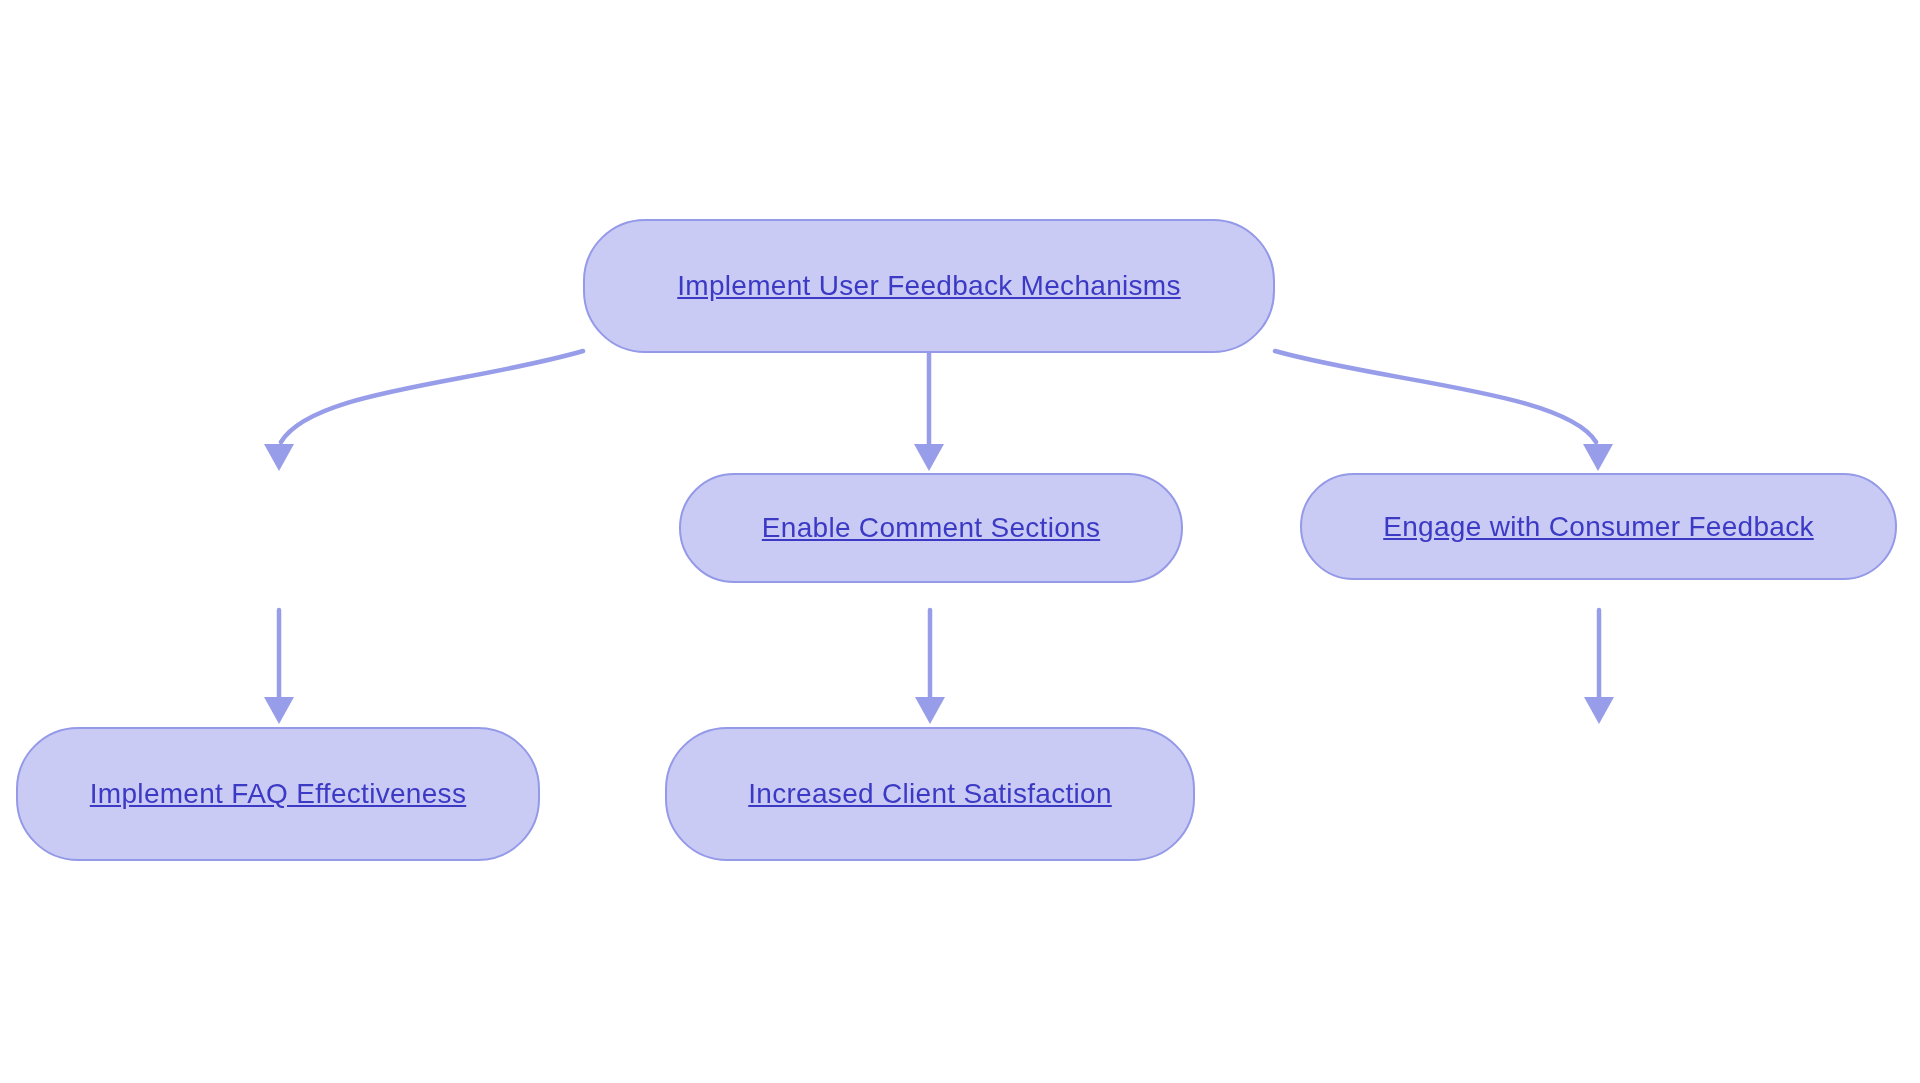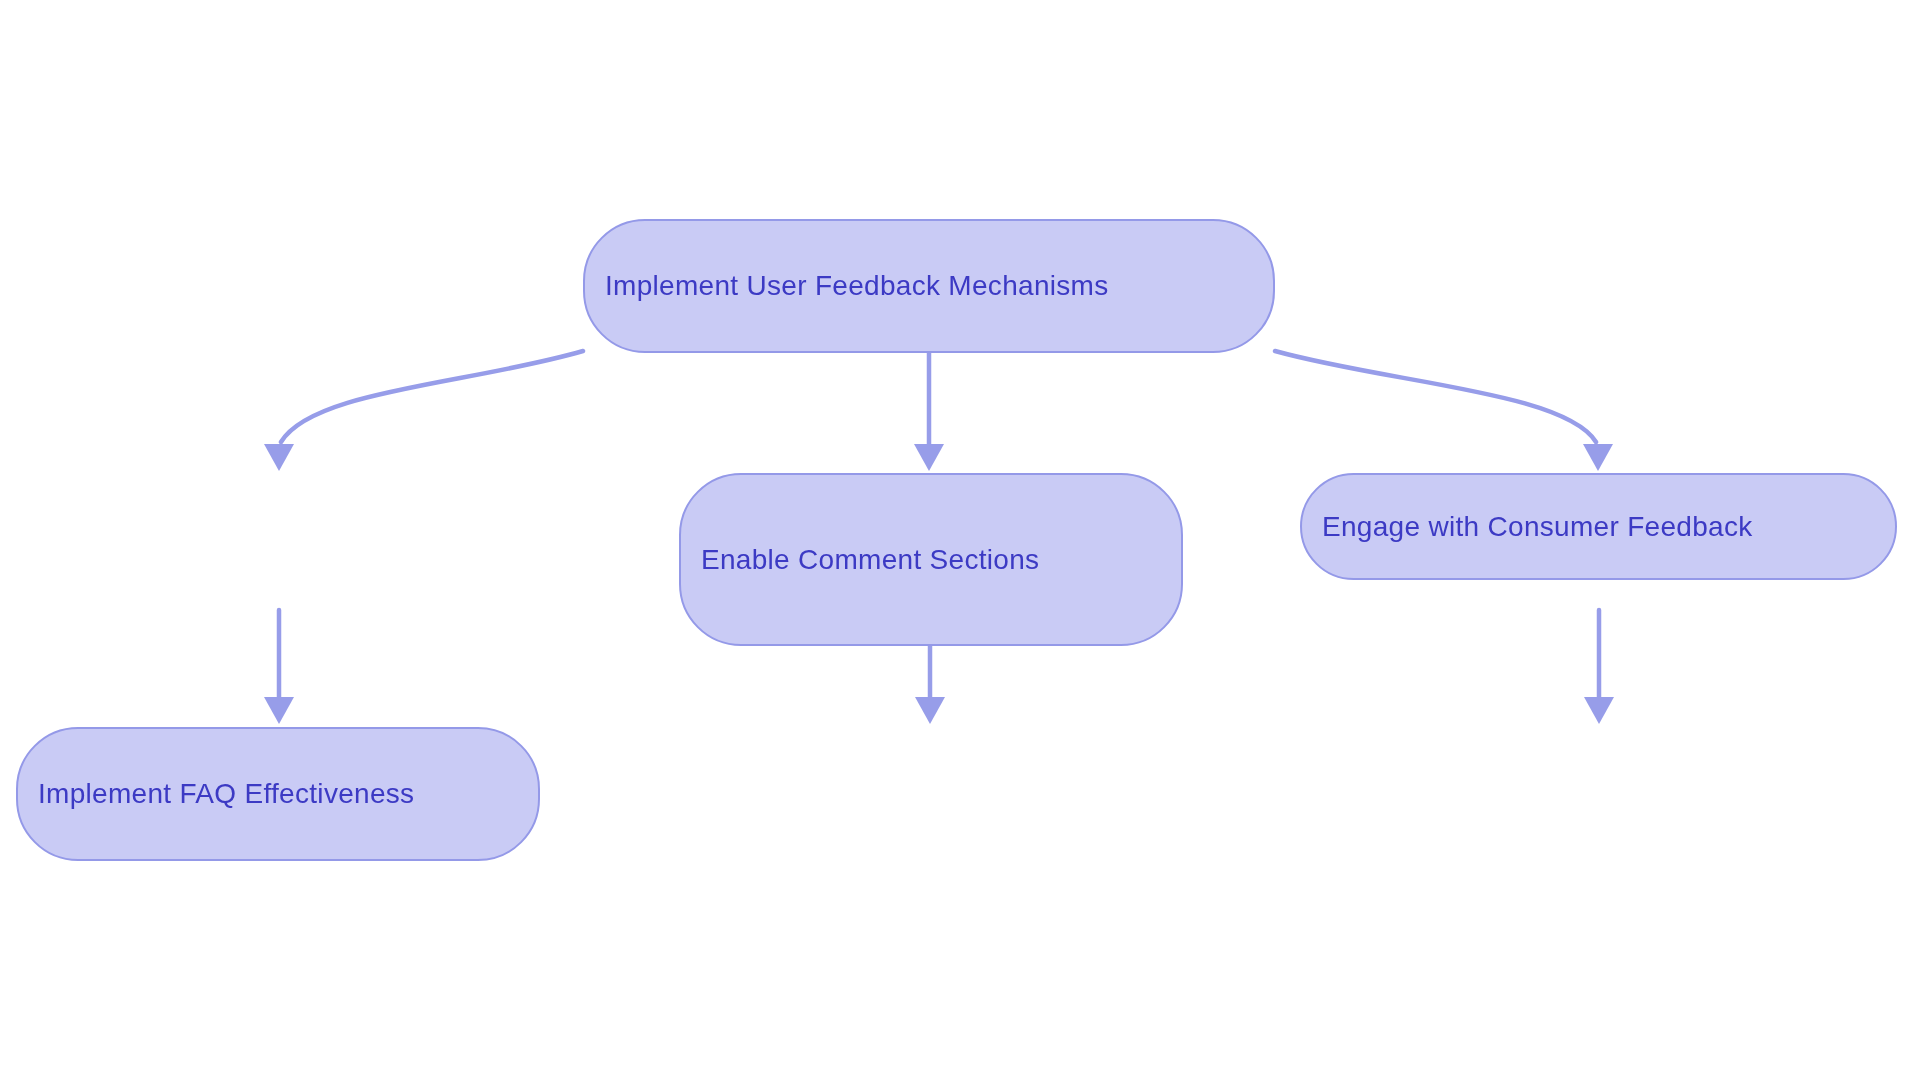--- a/index.html
+++ b/index.html
@@ -31,34 +31,35 @@
   }
   .arrowhead {
     fill: var(--connector, #979de9);
     stroke: none;
   }
   .node {
     position: absolute;
     box-sizing: border-box;
     display: flex;
     align-items: center;
-    justify-content: flex-start;
+    justify-content: center;
     text-align: center;
     background: var(--node-fill, #c9cbf5);
     border: 2px solid var(--node-border, #9499e8);
     border-radius: 62px;
     color: var(--node-text, #3c3ac4);
     font-size: 28px;
     letter-spacing: 0.3px;
     line-height: 1.2;
     padding: 0 20px;
+    text-decoration: underline;
   }
   .node-root        { left: 583px;  top: 219px; width: 692px; height: 134px; }
   .node-ratings     { left: 80px;   top: 473px; width: 398px; height: 135px; }
-  .node-comments    { left: 679px;  top: 473px; width: 504px; height: 173px; }
+  .node-comments    { left: 679px;  top: 473px; width: 504px; height: 110px; }
   .node-engage      { left: 1300px; top: 473px; width: 597px; height: 107px; }
   .node-faq         { left: 16px;   top: 727px; width: 524px; height: 134px; }
   .node-satisfaction{ left: 665px;  top: 727px; width: 530px; height: 134px; }
   .node-revenue     { left: 1432px; top: 727px; width: 335px; height: 134px; }
 </style>
 </head>
 <body>
 
 <div class="canvas">
 
@@ -93,15 +94,18 @@
   </div>
 
   <div class="node node-engage">
     <span>Engage with Consumer Feedback</span>
   </div>
 
   <div class="node node-faq">
     <span>Implement FAQ Effectiveness</span>
   </div>
 
+  <div class="node node-satisfaction">
+    <span>Increased Client Satisfaction</span>
+  </div>
 
 
 </div>
 
 </body></html>

